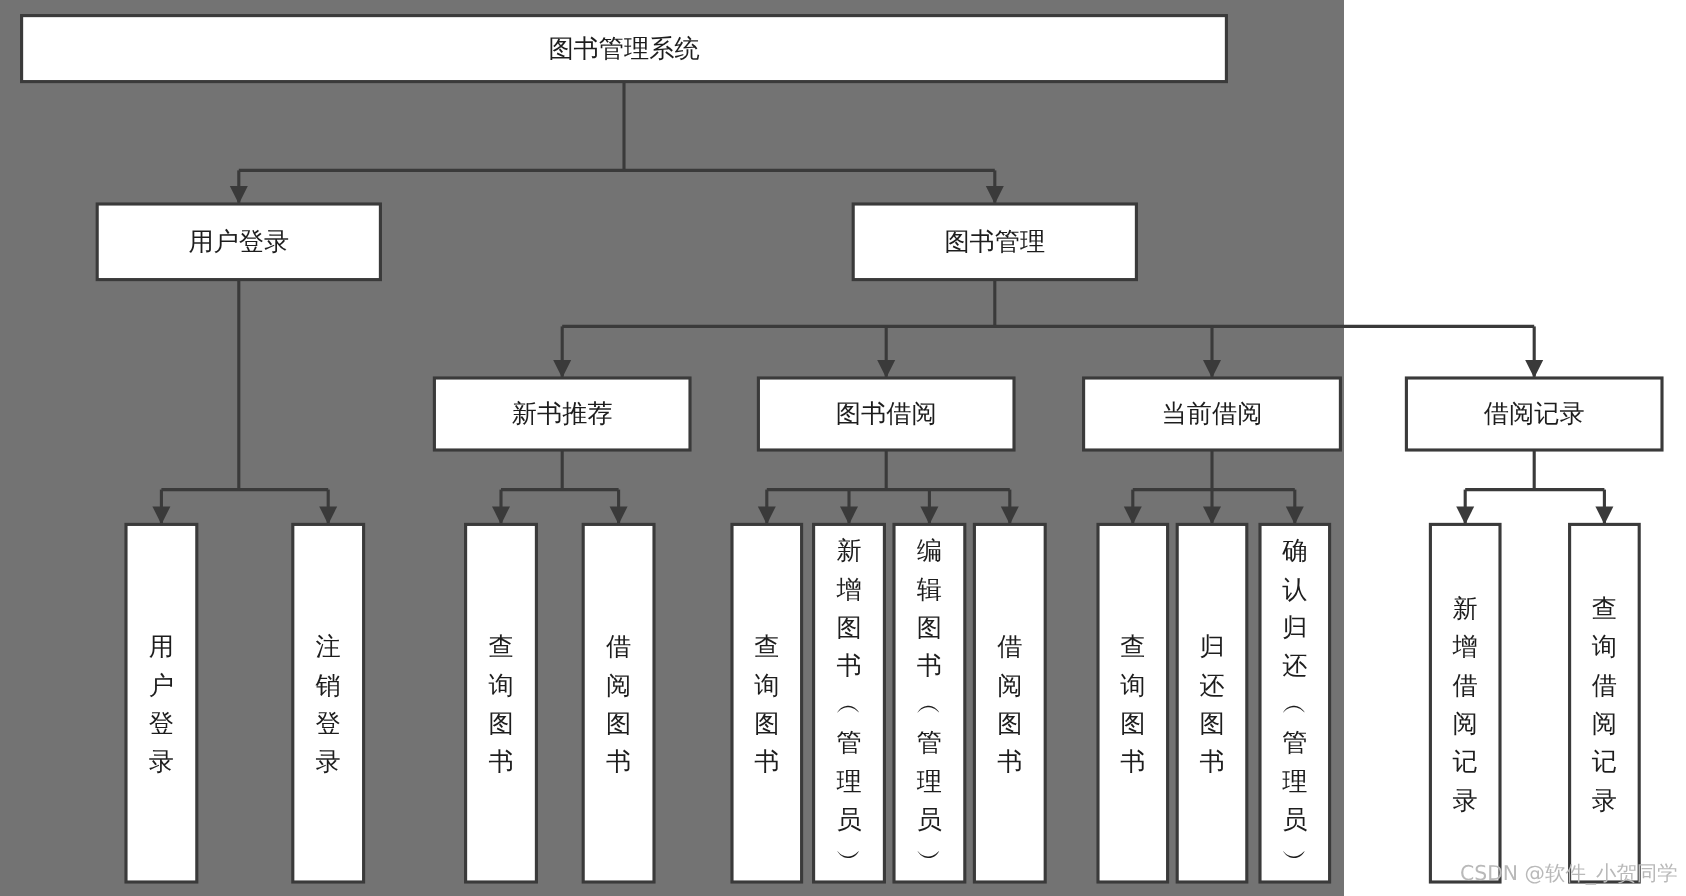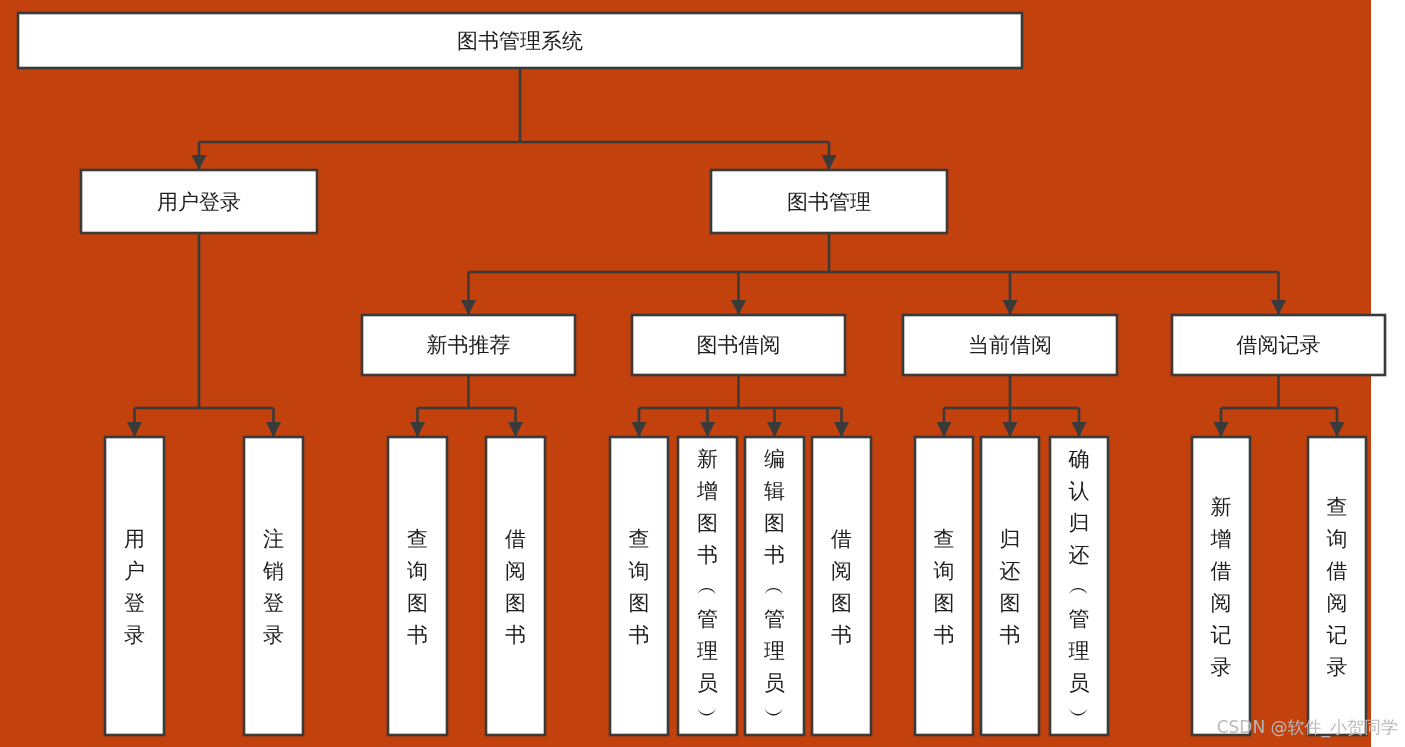--- a/index.html
+++ b/index.html
@@ -8,23 +8,23 @@
     background: #ffffff;
   }
   body {
     width: 1405px;
     height: 747px;
     font-family: "DejaVu Sans", "Liberation Sans", sans-serif;
     overflow: hidden;
   }
   #diagram-root {
     position: relative;
-    width: 1371px;
+    width: 1120px;
     height: 747px;
-    background: #c2410c;
+    background: #737373;
   }
   svg#chart-svg {
     position: absolute;
     left: 0;
     top: 0;
     width: 1405px;
     height: 747px;
     display: block;
   }
   .node-box {

